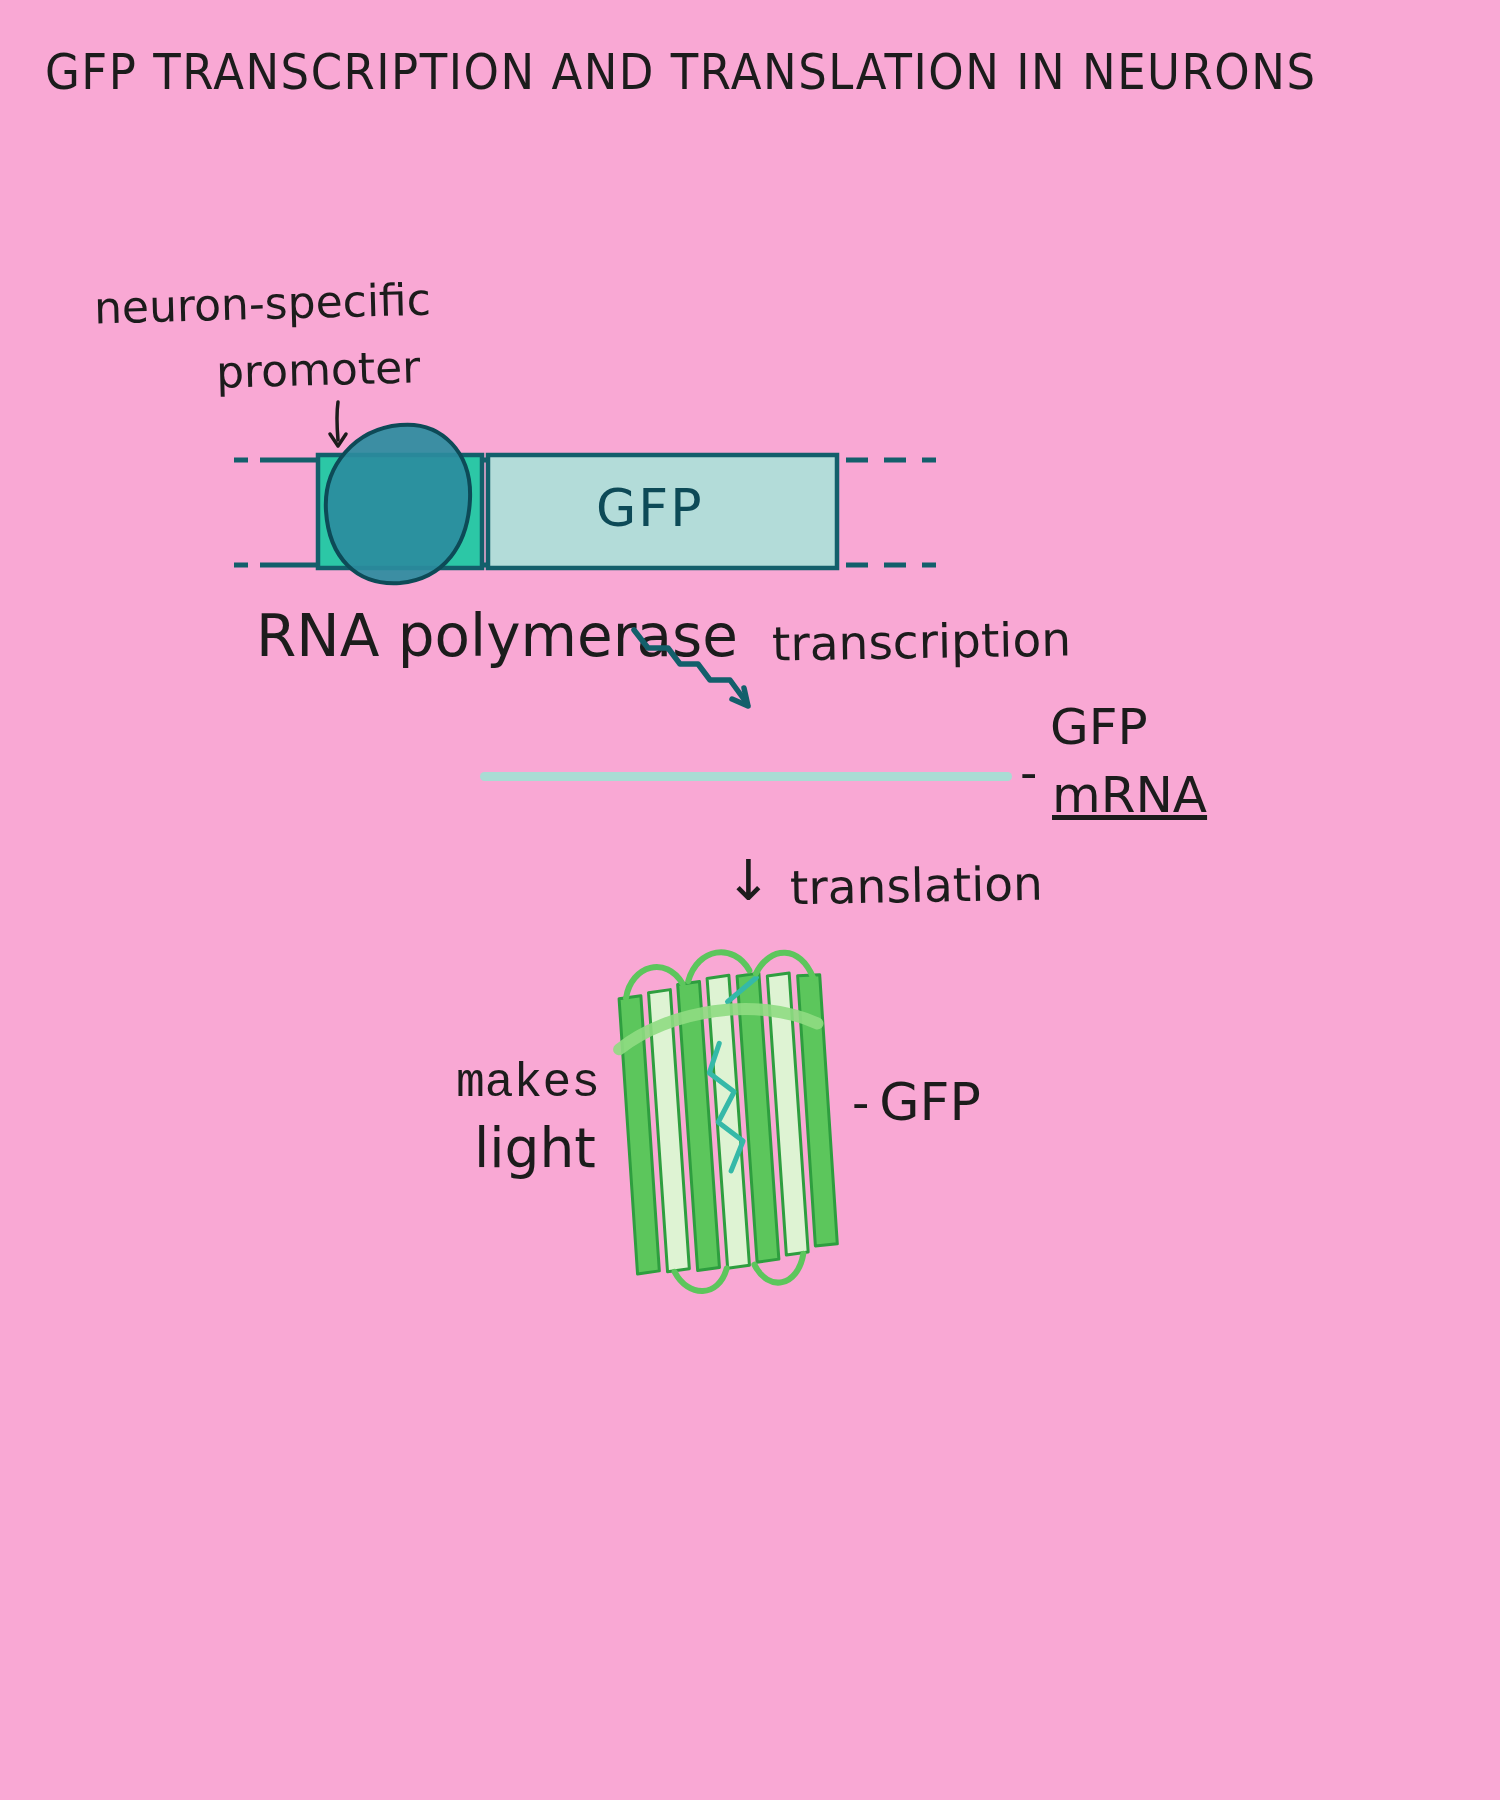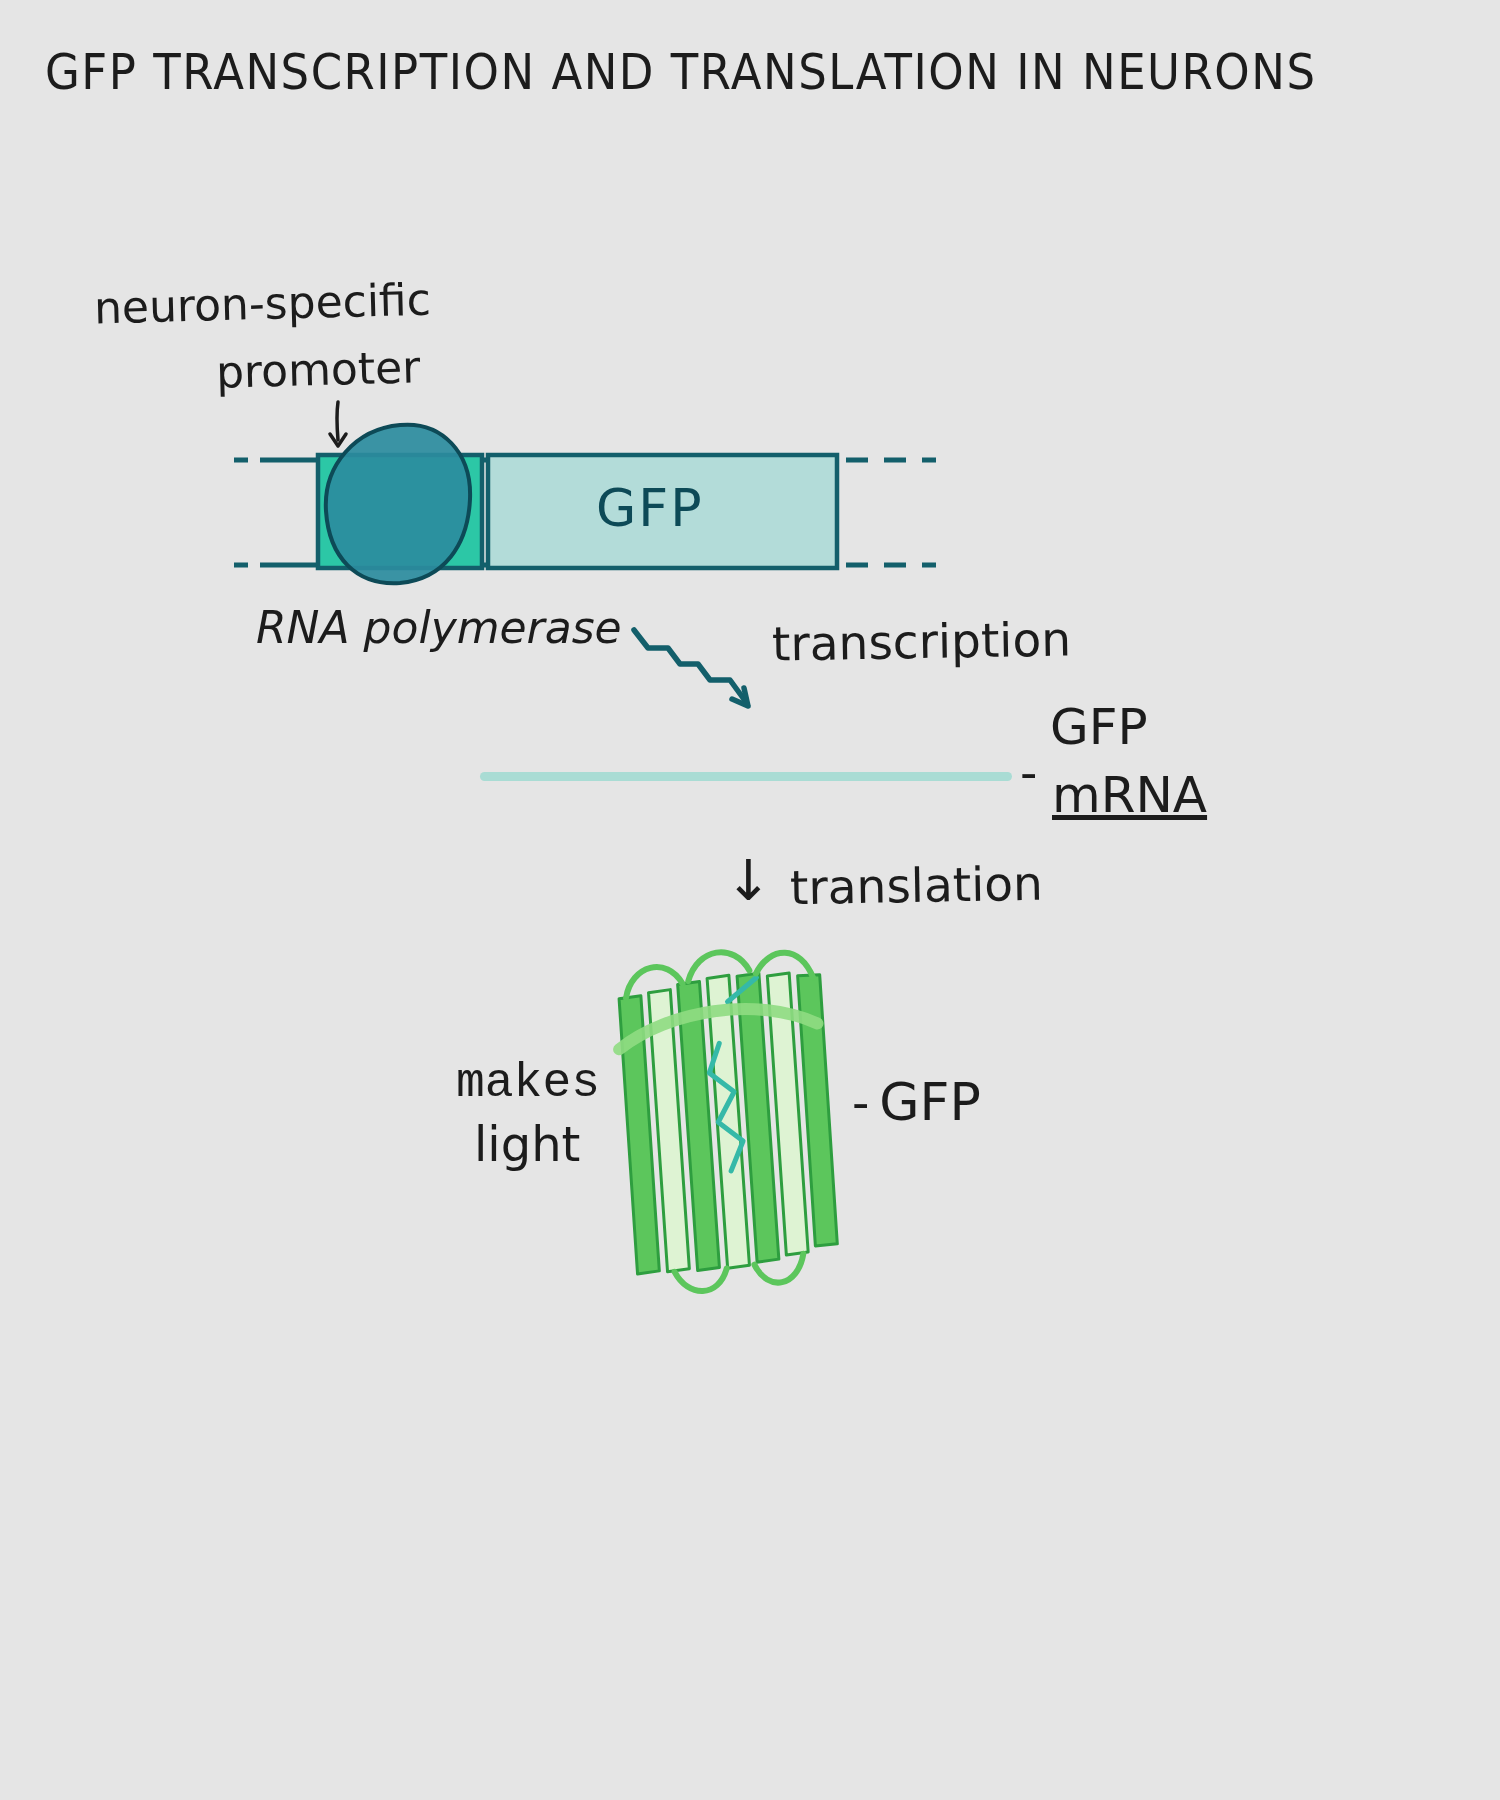--- a/index.html
+++ b/index.html
@@ -1,21 +1,21 @@
 <!DOCTYPE html>
 <html><head>
 <meta charset="utf-8">
 <style>
   * { margin: 0; padding: 0; box-sizing: border-box; }
   html, body { background: #ffffff; }
   .page {
     position: relative;
     width: 1500px;
     height: 1800px;
-    background: #e5e5e5;
+    background: #f9a8d4;
     color: #1c1c1c;
     font-family: "DejaVu Sans", sans-serif;
     overflow: hidden;
   }
   .abs { position: absolute; }
   .hand {
     font-family: "DejaVu Sans", sans-serif;
     color: #1c1c1c;
     white-space: nowrap;
   }
@@ -76,21 +76,21 @@
 
     <rect x="88" y="40" width="164" height="113" fill="#2cc7a6" stroke="#135f6b" stroke-width="4.5"></rect>
 
     <rect x="258" y="40" width="349" height="113" fill="#b3dcd9" stroke="#135f6b" stroke-width="4.5"></rect>
 
     <path d="M 170,10 C 212,6 242,38 240,84 C 238,130 214,164 170,168 C 126,171 99,142 96,96 C 93,50 126,14 170,10 Z" fill="#2b8c9e" fill-opacity="0.92" stroke="#0d4a57" stroke-width="4"></path>
   </svg>
 
   <div class="abs hand gene-label" style="color:#0d4a57;">GFP</div>
 
-  <div class="abs hand label-lg" style="left:256px; top:602px; font-size:44px;font-style:italic;">RNA polymerase</div>
+  <div class="abs hand label-lg" style="left:256px; top:602px; font-size:58px;">RNA polymerase</div>
 
   <svg class="abs" style="left:628px; top:620px;" width="160" height="110" viewBox="0 0 160 110">
     <polyline points="6,10 20,28 40,28 52,44 70,44 82,60 102,60 118,82" fill="none" stroke="#135f6b" stroke-width="5.5" stroke-linecap="round" stroke-linejoin="round"></polyline>
     <path d="M120,86 L104,79 M120,86 L116,68" fill="none" stroke="#135f6b" stroke-width="5.5" stroke-linecap="round"></path>
   </svg>
 
   <div class="abs hand tilt-b" style="left:772px; top:614px; font-size:47px;">transcription</div>
 
   <div class="abs mrna-line"></div>
 
@@ -120,20 +120,20 @@
       <path d="M184,34 C202,8 232,12 240,46" fill="none" stroke="#5cc65c" stroke-width="6" stroke-linecap="round"></path>
 
       <path d="M62,318 C72,346 102,350 114,322" fill="none" stroke="#5cc65c" stroke-width="6" stroke-linecap="round"></path>
       <path d="M142,322 C152,352 182,350 192,318" fill="none" stroke="#5cc65c" stroke-width="6" stroke-linecap="round"></path>
 
       <path d="M38,90 C92,58 182,56 238,92" fill="none" stroke="#8fdc82" stroke-width="12" stroke-linecap="round" opacity="0.9"></path>
     </g>
   </svg>
 
   <div class="abs hand" style="left:456px; top:1056px; font-size:48px;font-family:Liberation Mono, monospace;">makes</div>
-  <div class="abs hand" style="left:474px; top:1116px; font-size:48px;">light</div>
+  <div class="abs hand" style="left:474px; top:1116px; font-size:55px;">light</div>
 
   <div class="abs" style="left:852px; top:1072px; display:flex; gap:10px; align-items:center;">
     <span class="hand dash">-</span>
     <span class="hand" style="font-size:52px;">GFP</span>
   </div>
 
 </div>
 
 </body></html>

